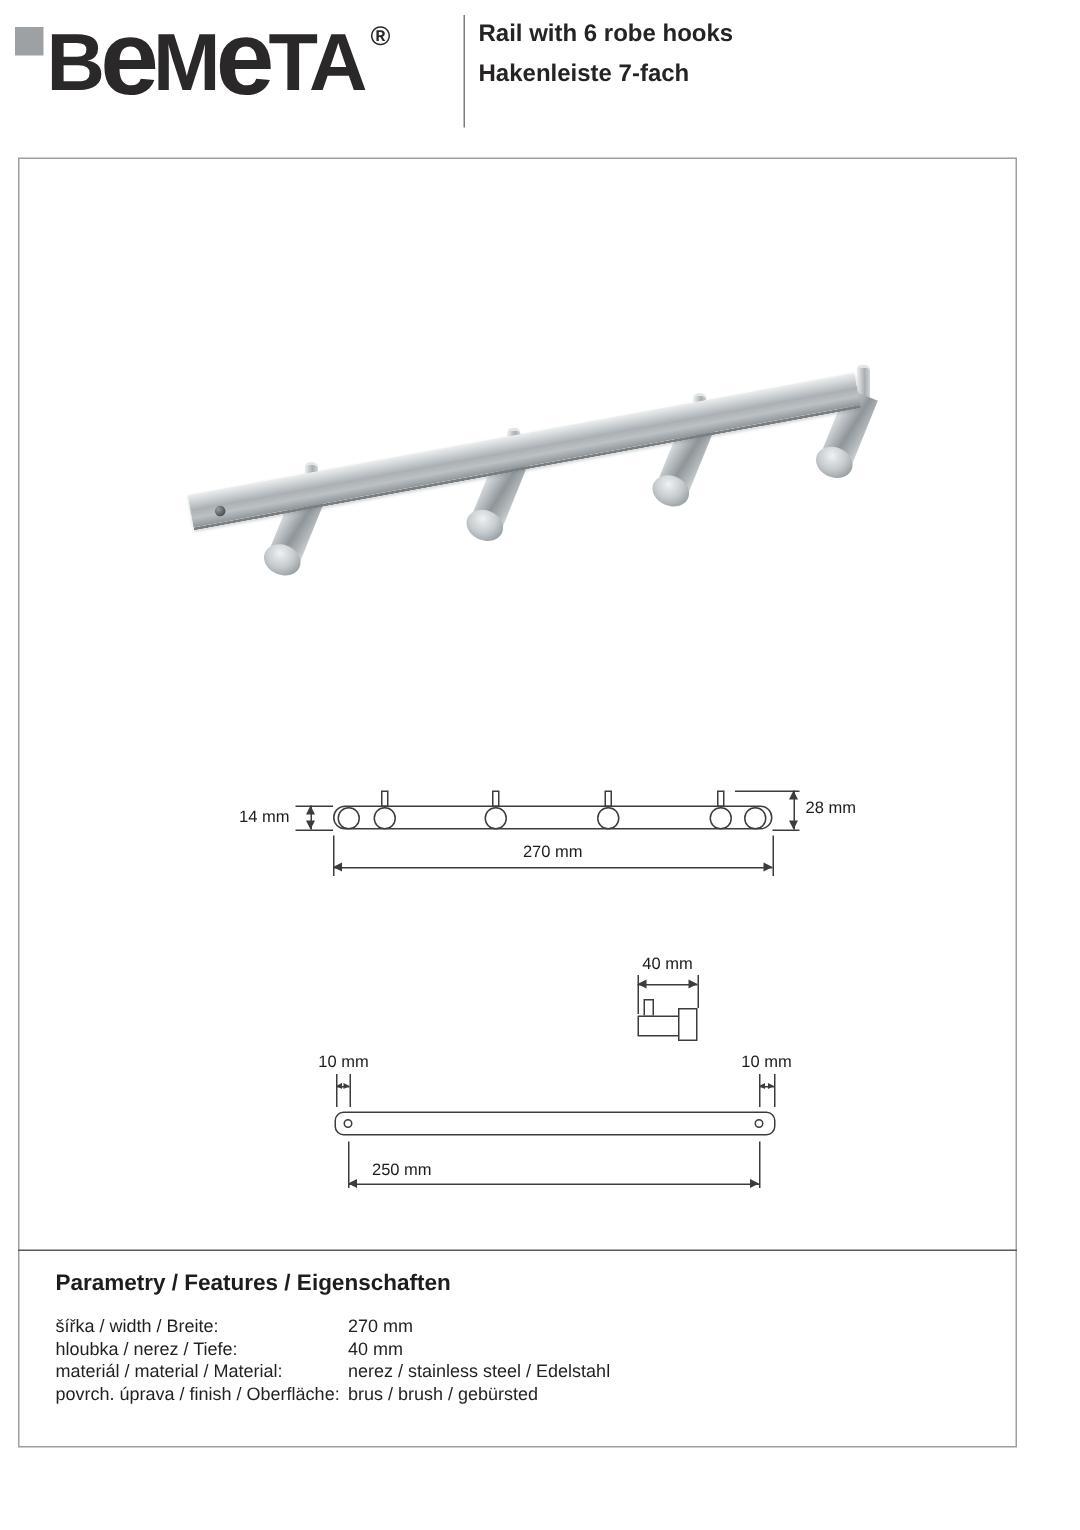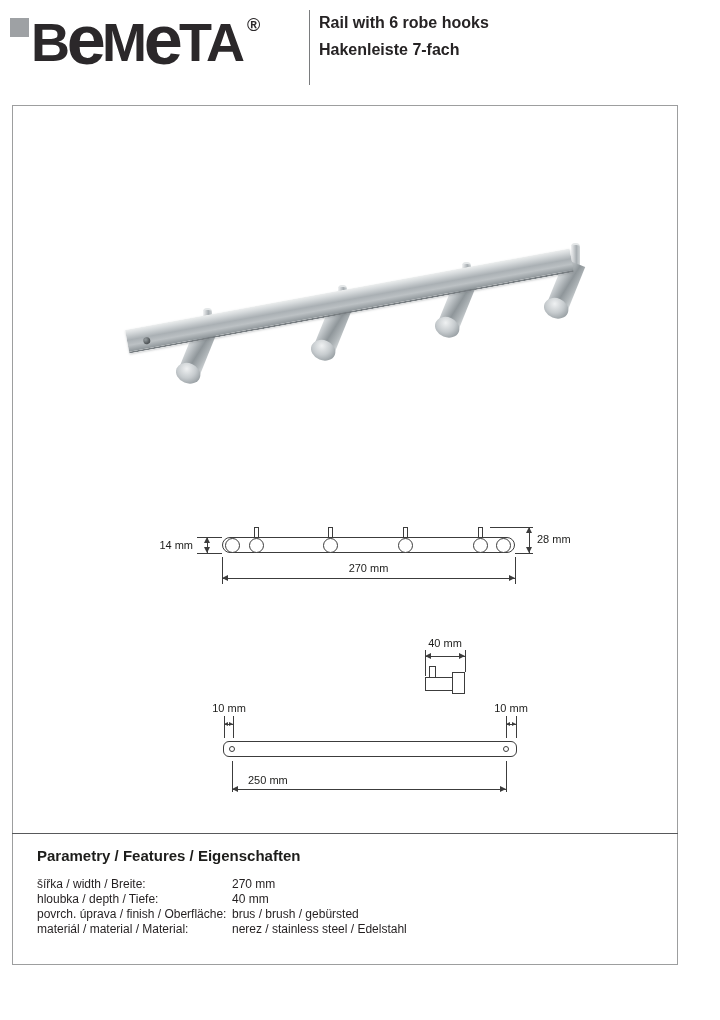--- a/index.html
+++ b/index.html
@@ -184,24 +184,24 @@
     <div class="ah ah-right" style="left:500px;top:786px;"></div>
   </div>
 
   <div class="inner-divider"></div>
   <div class="params-heading">Parametry / Features / Eigenschaften</div>
   <div class="params-rows">
     <div class="row">
       <span class="lbl">šířka / width / Breite:</span><span>270 mm</span>
     </div>
     <div class="row">
-      <span class="lbl">hloubka / depth / Tiefe:</span><span>40 mm</span>
+      <span class="lbl">hloubka / nerez / Tiefe:</span><span>40 mm</span>
+    </div>
+    <div class="row">
+      <span class="lbl">materiál / material / Material:</span><span>nerez / stainless steel / Edelstahl</span>
     </div>
     <div class="row">
       <span class="lbl">povrch. úprava / finish / Oberfläche:</span><span>brus / brush / gebürsted</span>
     </div>
-    <div class="row">
-      <span class="lbl">materiál / material / Material:</span><span>nerez / stainless steel / Edelstahl</span>
-    </div>
   </div>
 
 
 </div>
 
 </body></html>

